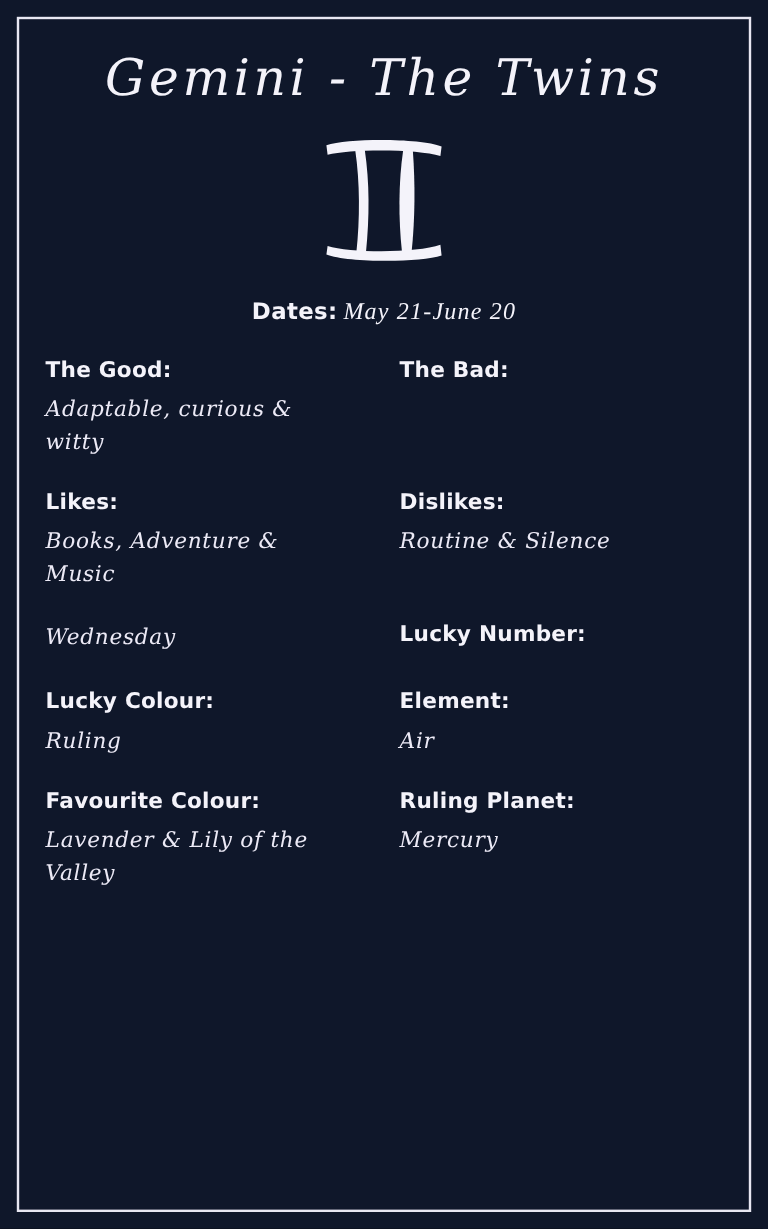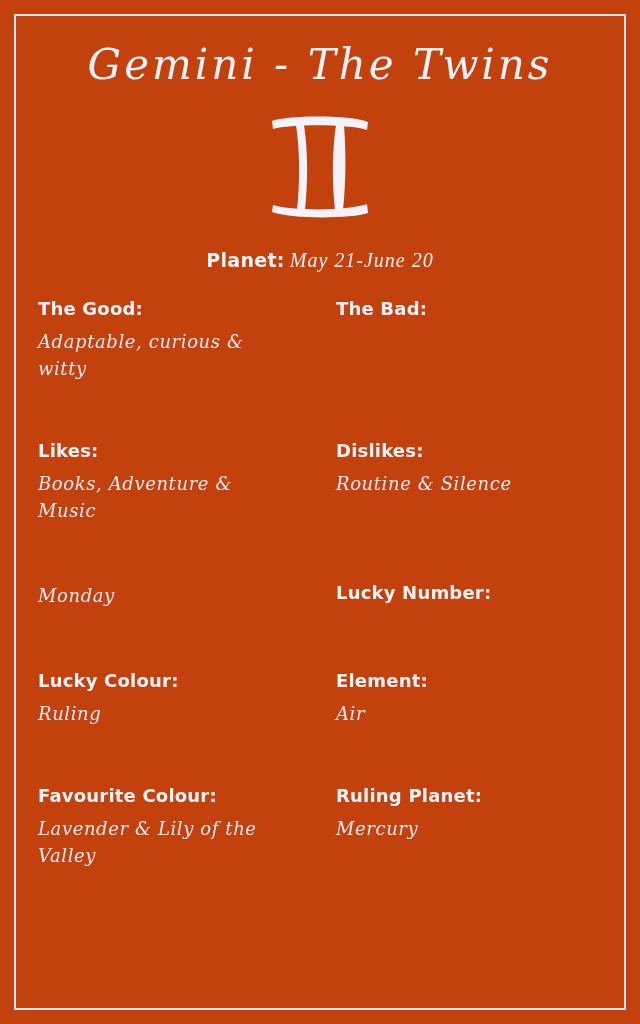--- a/index.html
+++ b/index.html
@@ -10,21 +10,21 @@
   body {
     width: 640px;
     height: 1024px;
     overflow: hidden;
     font-family: "DejaVu Sans", sans-serif;
   }
   #poster {
     position: relative;
     width: 640px;
     height: 1024px;
-    background: #c2410c;
+    background: #0f172a;
     box-sizing: border-box;
   }
   .border-frame {
     position: absolute;
     left: 14px;
     top: 14px;
     right: 14px;
     bottom: 14px;
     border: 2px solid #e8e7f2;
     pointer-events: none;
@@ -86,21 +86,20 @@
     margin-left: 5px;
   }
 
   
   .grid {
     display: grid;
     grid-template-columns: 1fr 1fr;
     column-gap: 26px;
     row-gap: 0px;
     padding: 0 2px;
-    gap: 32px;
   }
   .cell {
     margin-bottom: 26px;
   }
   .cell-label {
     color: #f4f3fa;
     font-family: "DejaVu Sans", sans-serif;
     font-weight: bold;
     font-size: 18px;
     letter-spacing: 0.2px;
@@ -159,21 +158,21 @@
 
             <path d="M36,18 C40,45 40,76 37,103 L45,103 C48,74 48,45 44,18 Z"></path>
 
             <path d="M76,18 C72,45 72,76 75,103 L83,103 C86,74 86,45 84,18 Z"></path>
           </g>
         </svg>
       </span>
     </div>
 
     <div class="dates-line">
-      <span class="dates-label">Planet:</span><span class="dates-value">May 21-June 20</span>
+      <span class="dates-label">Dates:</span><span class="dates-value">May 21-June 20</span>
     </div>
 
     <div class="grid">
 
       <div class="cell">
         <div class="cell-label">The Good:</div>
         <div class="cell-value">Adaptable, curious &amp; witty</div>
       </div>
 
       <div class="cell">
@@ -184,21 +183,21 @@
         <div class="cell-label">Likes:</div>
         <div class="cell-value">Books, Adventure &amp; Music</div>
       </div>
 
       <div class="cell">
         <div class="cell-label">Dislikes:</div>
         <div class="cell-value">Routine &amp; Silence</div>
       </div>
 
       <div class="cell">
-        <div class="cell-value">Monday</div>
+        <div class="cell-value">Wednesday</div>
       </div>
 
       <div class="cell">
         <div class="cell-label">Lucky Number:</div>
       </div>
 
       <div class="cell">
         <div class="cell-label">Lucky Colour:</div>
         <div class="cell-value">Ruling</div>
       </div>

